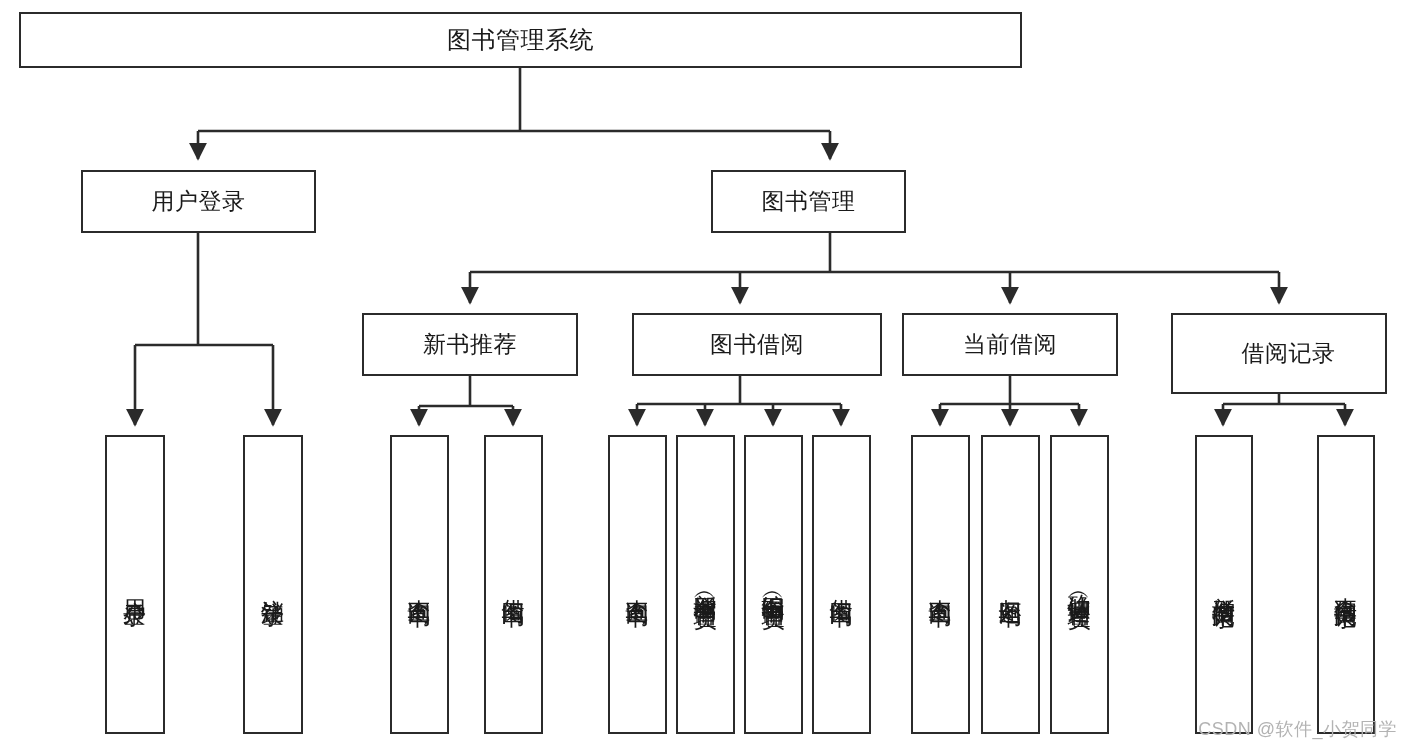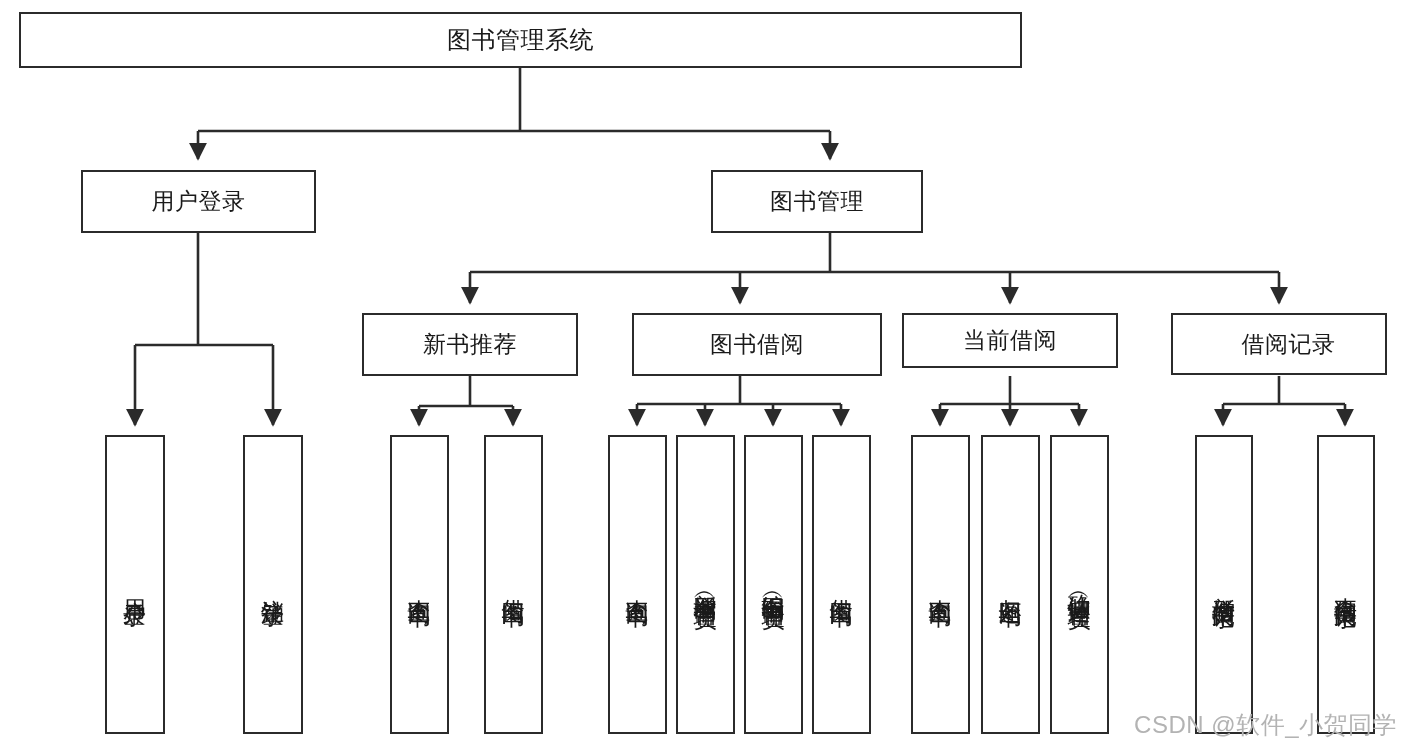--- a/index.html
+++ b/index.html
@@ -54,21 +54,21 @@
     display: block;
   }
   #root-node {
     font-size: 24px;
     justify-content: center;
   }
   #watermark {
     position: absolute;
     right: 8px;
     bottom: 6px;
-    font-size: 24px;
+    font-size: 18px;
     color: #b3b3b3;
     white-space: nowrap;
     letter-spacing: 0.5px;
     pointer-events: none;
   }
 </style>
 </head>
 <body>
 
 <div id="canvas">
@@ -124,37 +124,37 @@
   </svg>
 
   <div class="node horizontal" id="root-node" style="left:19px; top:12px; width:1003px; height:56px;">
     <span>图书管理系统</span>
   </div>
 
   <div class="node horizontal" style="left:81px; top:170px; width:235px; height:63px;">
     <span>用户登录</span>
   </div>
 
-  <div class="node horizontal" style="left:711px; top:170px; width:212px; height:63px;">
+  <div class="node horizontal" style="left:711px; top:170px; width:195px; height:63px;">
     <span>图书管理</span>
   </div>
 
   <div class="node horizontal" style="left:362px; top:313px; width:216px; height:63px;">
     <span>新书推荐</span>
   </div>
 
   <div class="node horizontal" style="left:632px; top:313px; width:250px; height:63px;">
     <span>图书借阅</span>
   </div>
 
-  <div class="node horizontal" style="left:902px; top:313px; width:216px; height:55px;">
+  <div class="node horizontal" style="left:902px; top:313px; width:216px; height:63px;">
     <span>当前借阅</span>
   </div>
 
-  <div class="node horizontal" style="left:1171px; top:313px; width:216px; height:62px;padding-left:19px;">
+  <div class="node horizontal" style="left:1171px; top:313px; width:216px; height:81px;padding-left:19px;">
     <span>借阅记录</span>
   </div>
 
   <div class="node vertical" style="left:105px; top:435px; width:60px; height:299px;">
     <span class="vlabel">用户登录</span>
   </div>
 
   <div class="node vertical" style="left:243px; top:435px; width:60px; height:299px;">
     <span class="vlabel">注销登录</span>
   </div>

